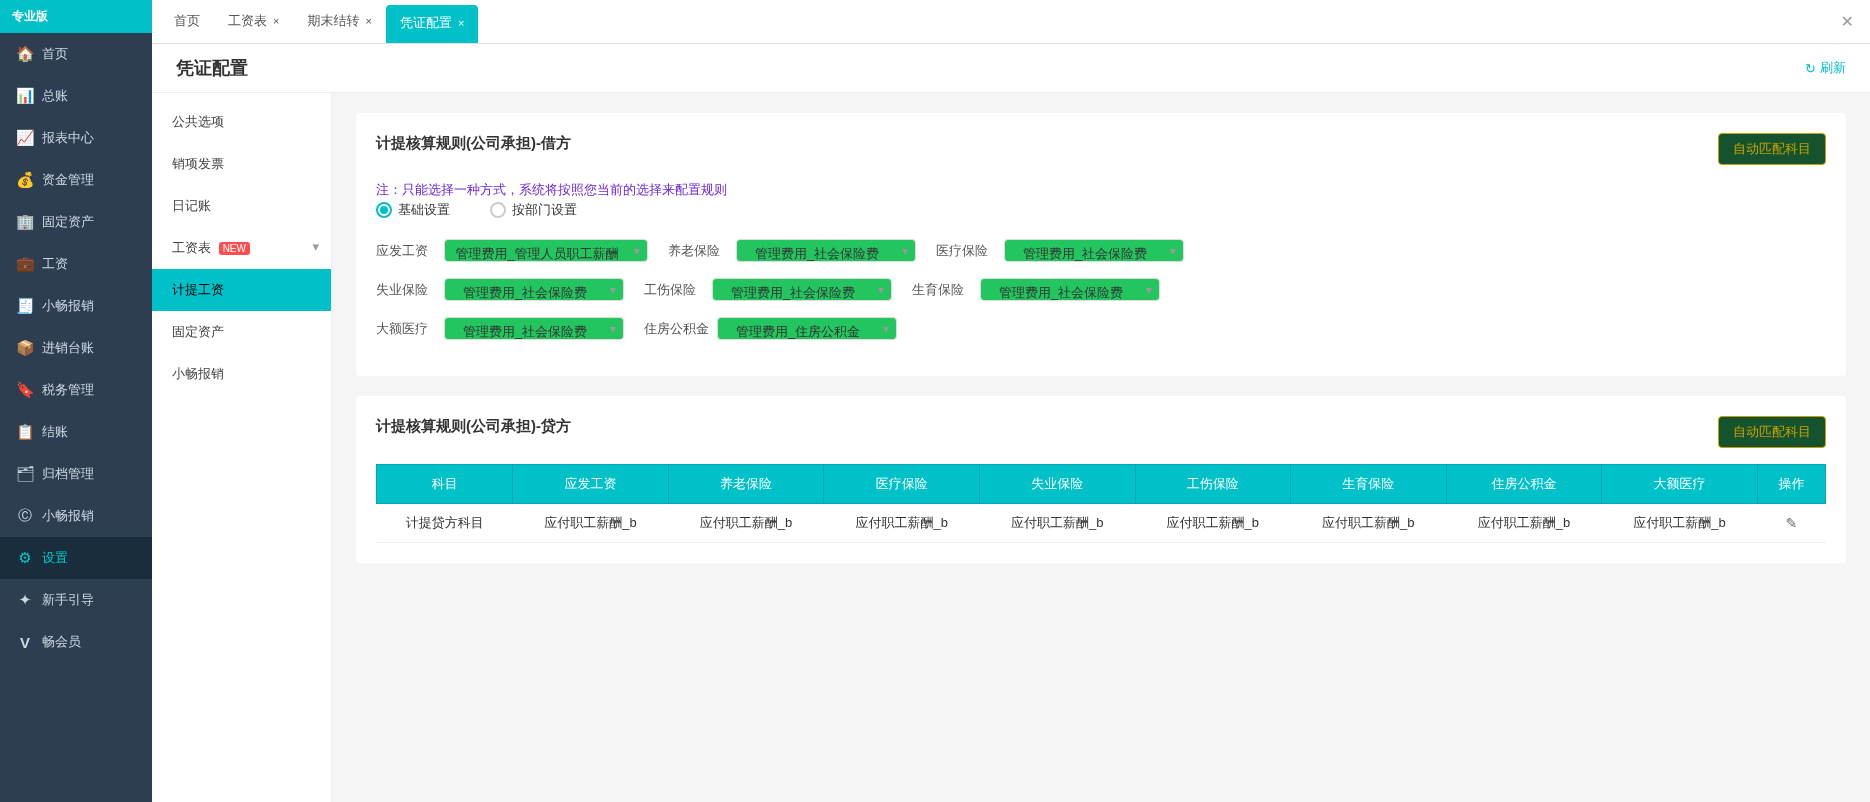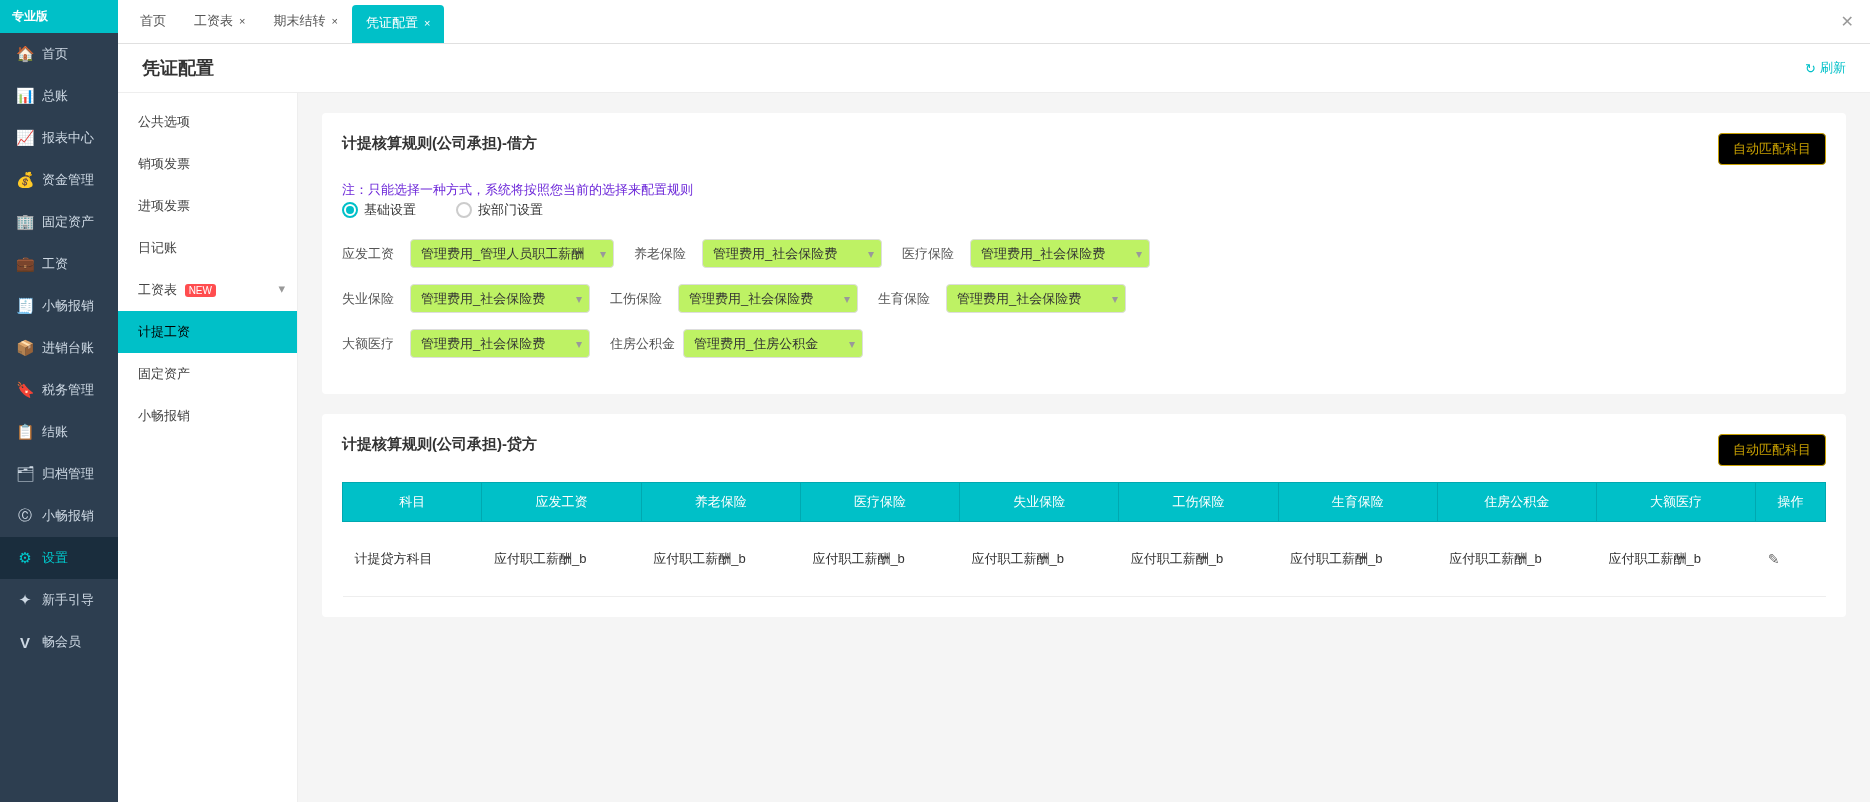--- a/index.html
+++ b/index.html
@@ -1,19 +1,19 @@
 <!DOCTYPE html>
 <html><head>
   <meta charset="utf-8">
   <style>
     * { margin: 0; padding: 0; box-sizing: border-box; }
     body { font-family: "Microsoft YaHei", "PingFang SC", sans-serif; font-size: 13px; background: #f5f5f5; display: flex; height: 802px; overflow: hidden; }
 
     
-    .sidebar { width: 118px; background: #2d3e50; display: flex; flex-direction: column; height: 100%; flex-shrink: 0; }
+    .sidebar { width: 152px; background: #2d3e50; display: flex; flex-direction: column; height: 100%; flex-shrink: 0; }
     .sidebar-header { background: #00c0c8; padding: 8px 12px; font-size: 12px; color: white; font-weight: bold; }
     .sidebar-item { display: flex; align-items: center; gap: 8px; padding: 12px 16px; color: #cdd8e3; cursor: pointer; font-size: 13px; }
     .sidebar-item.active { background: #1a2d3d; color: #00c8cc; }
     .sidebar-item .icon { font-size: 15px; width: 18px; text-align: center; }
 
     
     .main { flex: 1; display: flex; flex-direction: column; overflow: hidden; }
 
     
     .tab-bar { background: white; display: flex; align-items: center; border-bottom: 1px solid #e0e0e0; padding: 0 8px; height: 44px; flex-shrink: 0; }
@@ -51,33 +51,33 @@
     .radio-group { display: flex; align-items: center; gap: 40px; margin-bottom: 20px; font-family: Liberation Mono, monospace; }
     .radio-item { display: flex; align-items: center; gap: 6px; cursor: pointer; font-size: 13px; color: #333; }
     .radio-circle { width: 16px; height: 16px; border-radius: 50%; border: 2px solid #ccc; display: flex; align-items: center; justify-content: center; }
     .radio-circle.selected { border-color: #00c0c8; }
     .radio-circle.selected::after { content: ''; width: 8px; height: 8px; border-radius: 50%; background: #00c0c8; }
 
     
     .form-row { display: flex; align-items: center; gap: 20px; margin-bottom: 16px; flex-wrap: wrap; }
     .form-field { display: flex; align-items: center; gap: 8px; }
     .form-label { font-size: 13px; color: #555; white-space: nowrap; min-width: 60px; }
-    .form-select { border: 1px solid #ddd; border-radius: 4px; padding: 6px 28px 6px 10px; font-size: 13px; color: #333; background: #bef264; appearance: none; position: relative; min-width: 180px; cursor: pointer; }
+    .form-select { border: 1px solid #ddd; border-radius: 4px; padding: 6px 28px 0 10px; font-size: 13px; color: #333; background: #22c55e; appearance: none; position: relative; min-width: 180px; cursor: pointer; text-align: center; }
     .select-wrapper { position: relative; display: inline-block; }
     .select-wrapper::after { content: '▾'; position: absolute; right: 8px; top: 50%; transform: translateY(-50%); color: #999; pointer-events: none; font-size: 12px; }
 
     
-    .auto-match-btn { border: 1px solid #c8a000; color: #c8a000; background: #000000; padding: 6px 14px; border-radius: 4px; font-size: 13px; cursor: pointer; white-space: nowrap; }
+    .auto-match-btn { border: 1px solid #c8a000; color: #c8a000; background: #14532d; padding: 6px 14px; border-radius: 4px; font-size: 13px; cursor: pointer; white-space: nowrap; }
 
     .section-header { display: flex; justify-content: space-between; align-items: center; margin-bottom: 16px; }
 
     
     .data-table { width: 100%; border-collapse: collapse; font-size: 13px; }
     .data-table th { background: #00c0c8; color: white; padding: 10px 12px; text-align: center; font-weight: normal; border: 1px solid #00a8b0; }
-    .data-table td { padding: 28px 12px; border-bottom: 1px solid #eee; background: white; color: #333; }
+    .data-table td { padding: 10px 12px; text-align: center; border-bottom: 1px solid #eee; background: white; color: #333; }
 
     .edit-icon { color: #666; cursor: pointer; font-size: 14px; }
   </style>
 </head>
 <body>
 
 <div class="sidebar">
   <div class="sidebar-header">专业版</div>
   <div class="sidebar-item">
     <span class="icon">🏠</span>
@@ -171,23 +171,20 @@
   </div>
 
   <div class="content">
 
     <div class="left-nav">
       <div class="left-nav-item">
         <span>公共选项</span>
       </div>
       <div class="left-nav-item">
         <span>销项发票</span>
-      </div>
-      <div class="left-nav-item">
-        <span>进项发票</span>
       </div>
       <div class="left-nav-item">
         <span>日记账</span>
       </div>
       <div class="left-nav-item" style="display:flex;align-items:flex-start;justify-content:space-between;">
         <span>
           <span>工资表</span>
           <span class="new-badge">NEW</span>
         </span>
         <span class="arrow">▾</span>

